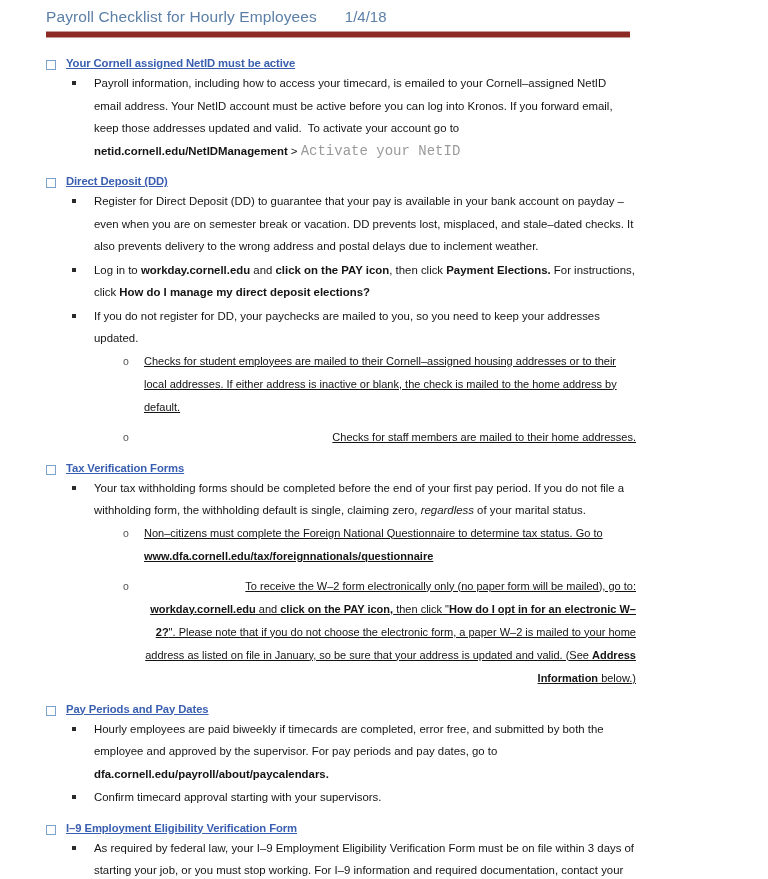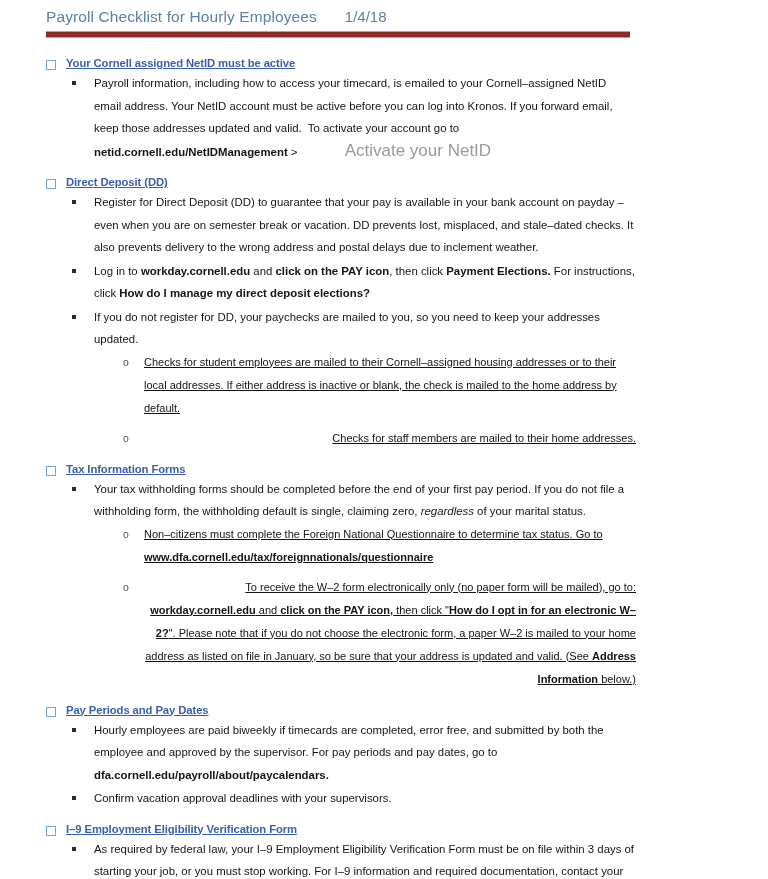--- a/index.html
+++ b/index.html
@@ -147,23 +147,22 @@
   }
 
   ul.lvl1 > li > ul.lvl2 {
     margin-top: 0px;
   }
 
   b, strong { font-weight: bold; }
   i, em { font-style: italic; }
   .muted {
     color: #9a9a9a;
-    font-family: Liberation Sans, sans-serif;
-    font-size: 17px;
-    margin-left: 44px;
+    font-family: Liberation Mono, monospace;
+    font-size: 14px;
   }
 </style>
 </head>
 <body>
 
 <div class="page">
 
   <div class="doc-header">
     <div class="doc-header-row">
       <span class="doc-title">Payroll Checklist for Hourly Employees</span>
@@ -193,37 +192,37 @@
             <li><span>Log in to <b>workday.cornell.edu</b> and <b>click on the PAY icon</b>, then click <b>Payment Elections.</b> For instructions, click <b>How do I manage my direct deposit elections?</b></span></li>
             <li><span>If you do not register for DD, your paychecks are mailed to you, so you need to keep your addresses updated.</span><ul class="lvl2">
                 <li><span>Checks for student employees are mailed to their Cornell–assigned housing addresses or to their local addresses. If either address is inactive or blank, the check is mailed to the home address by default.</span></li>
                 <li><span>Checks for staff members are mailed to their home addresses.</span></li>
               </ul></li>
           </ul>
         </div>
         <div class="section">
           <div class="section-head">
             <span class="checkbox"></span>
-            <span class="section-title">Tax Information Forms</span>
+            <span class="section-title">Tax Verification Forms</span>
           </div>
           <ul class="lvl1">
             <li><span>Your tax withholding forms should be completed before the end of your first pay period. If you do not file a withholding form, the withholding default is single, claiming zero, <i>regardless</i> of your marital status.</span><ul class="lvl2">
                 <li><span>Non–citizens must complete the Foreign National Questionnaire to determine tax status. Go to <b>www.dfa.cornell.edu/tax/foreignnationals/questionnaire</b></span></li>
                 <li><span>To receive the W–2 form electronically only (no paper form will be mailed), go to: <b>workday.cornell.edu</b> and <b>click on the PAY icon,</b> then click "<b>How do I opt in for an electronic W–2?</b>". Please note that if you do not choose the electronic form, a paper W–2 is mailed to your home address as listed on file in January, so be sure that your address is updated and valid. (See <b>Address Information</b> below.)</span></li>
               </ul></li>
           </ul>
         </div>
         <div class="section">
           <div class="section-head">
             <span class="checkbox"></span>
             <span class="section-title">Pay Periods and Pay Dates</span>
           </div>
           <ul class="lvl1">
             <li><span>Hourly employees are paid biweekly if timecards are completed, error free, and submitted by both the employee and approved by the supervisor. For pay periods and pay dates, go to <b>dfa.cornell.edu/payroll/about/paycalendars.</b></span></li>
-            <li><span>Confirm vacation approval deadlines with your supervisors.</span></li>
+            <li><span>Confirm timecard approval starting with your supervisors.</span></li>
           </ul>
         </div>
         <div class="section">
           <div class="section-head">
             <span class="checkbox"></span>
             <span class="section-title">I–9 Employment Eligibility Verification Form</span>
           </div>
           <ul class="lvl1">
             <li><span>As required by federal law, your I–9 Employment Eligibility Verification Form must be on file within 3 days of starting your job, or you must stop working. For I–9 information and required documentation, contact your supervisor.</span></li>
             <li><span>Student employees should review I–9 requirements at <b>studentemployment.default.edu.</b></span></li>

